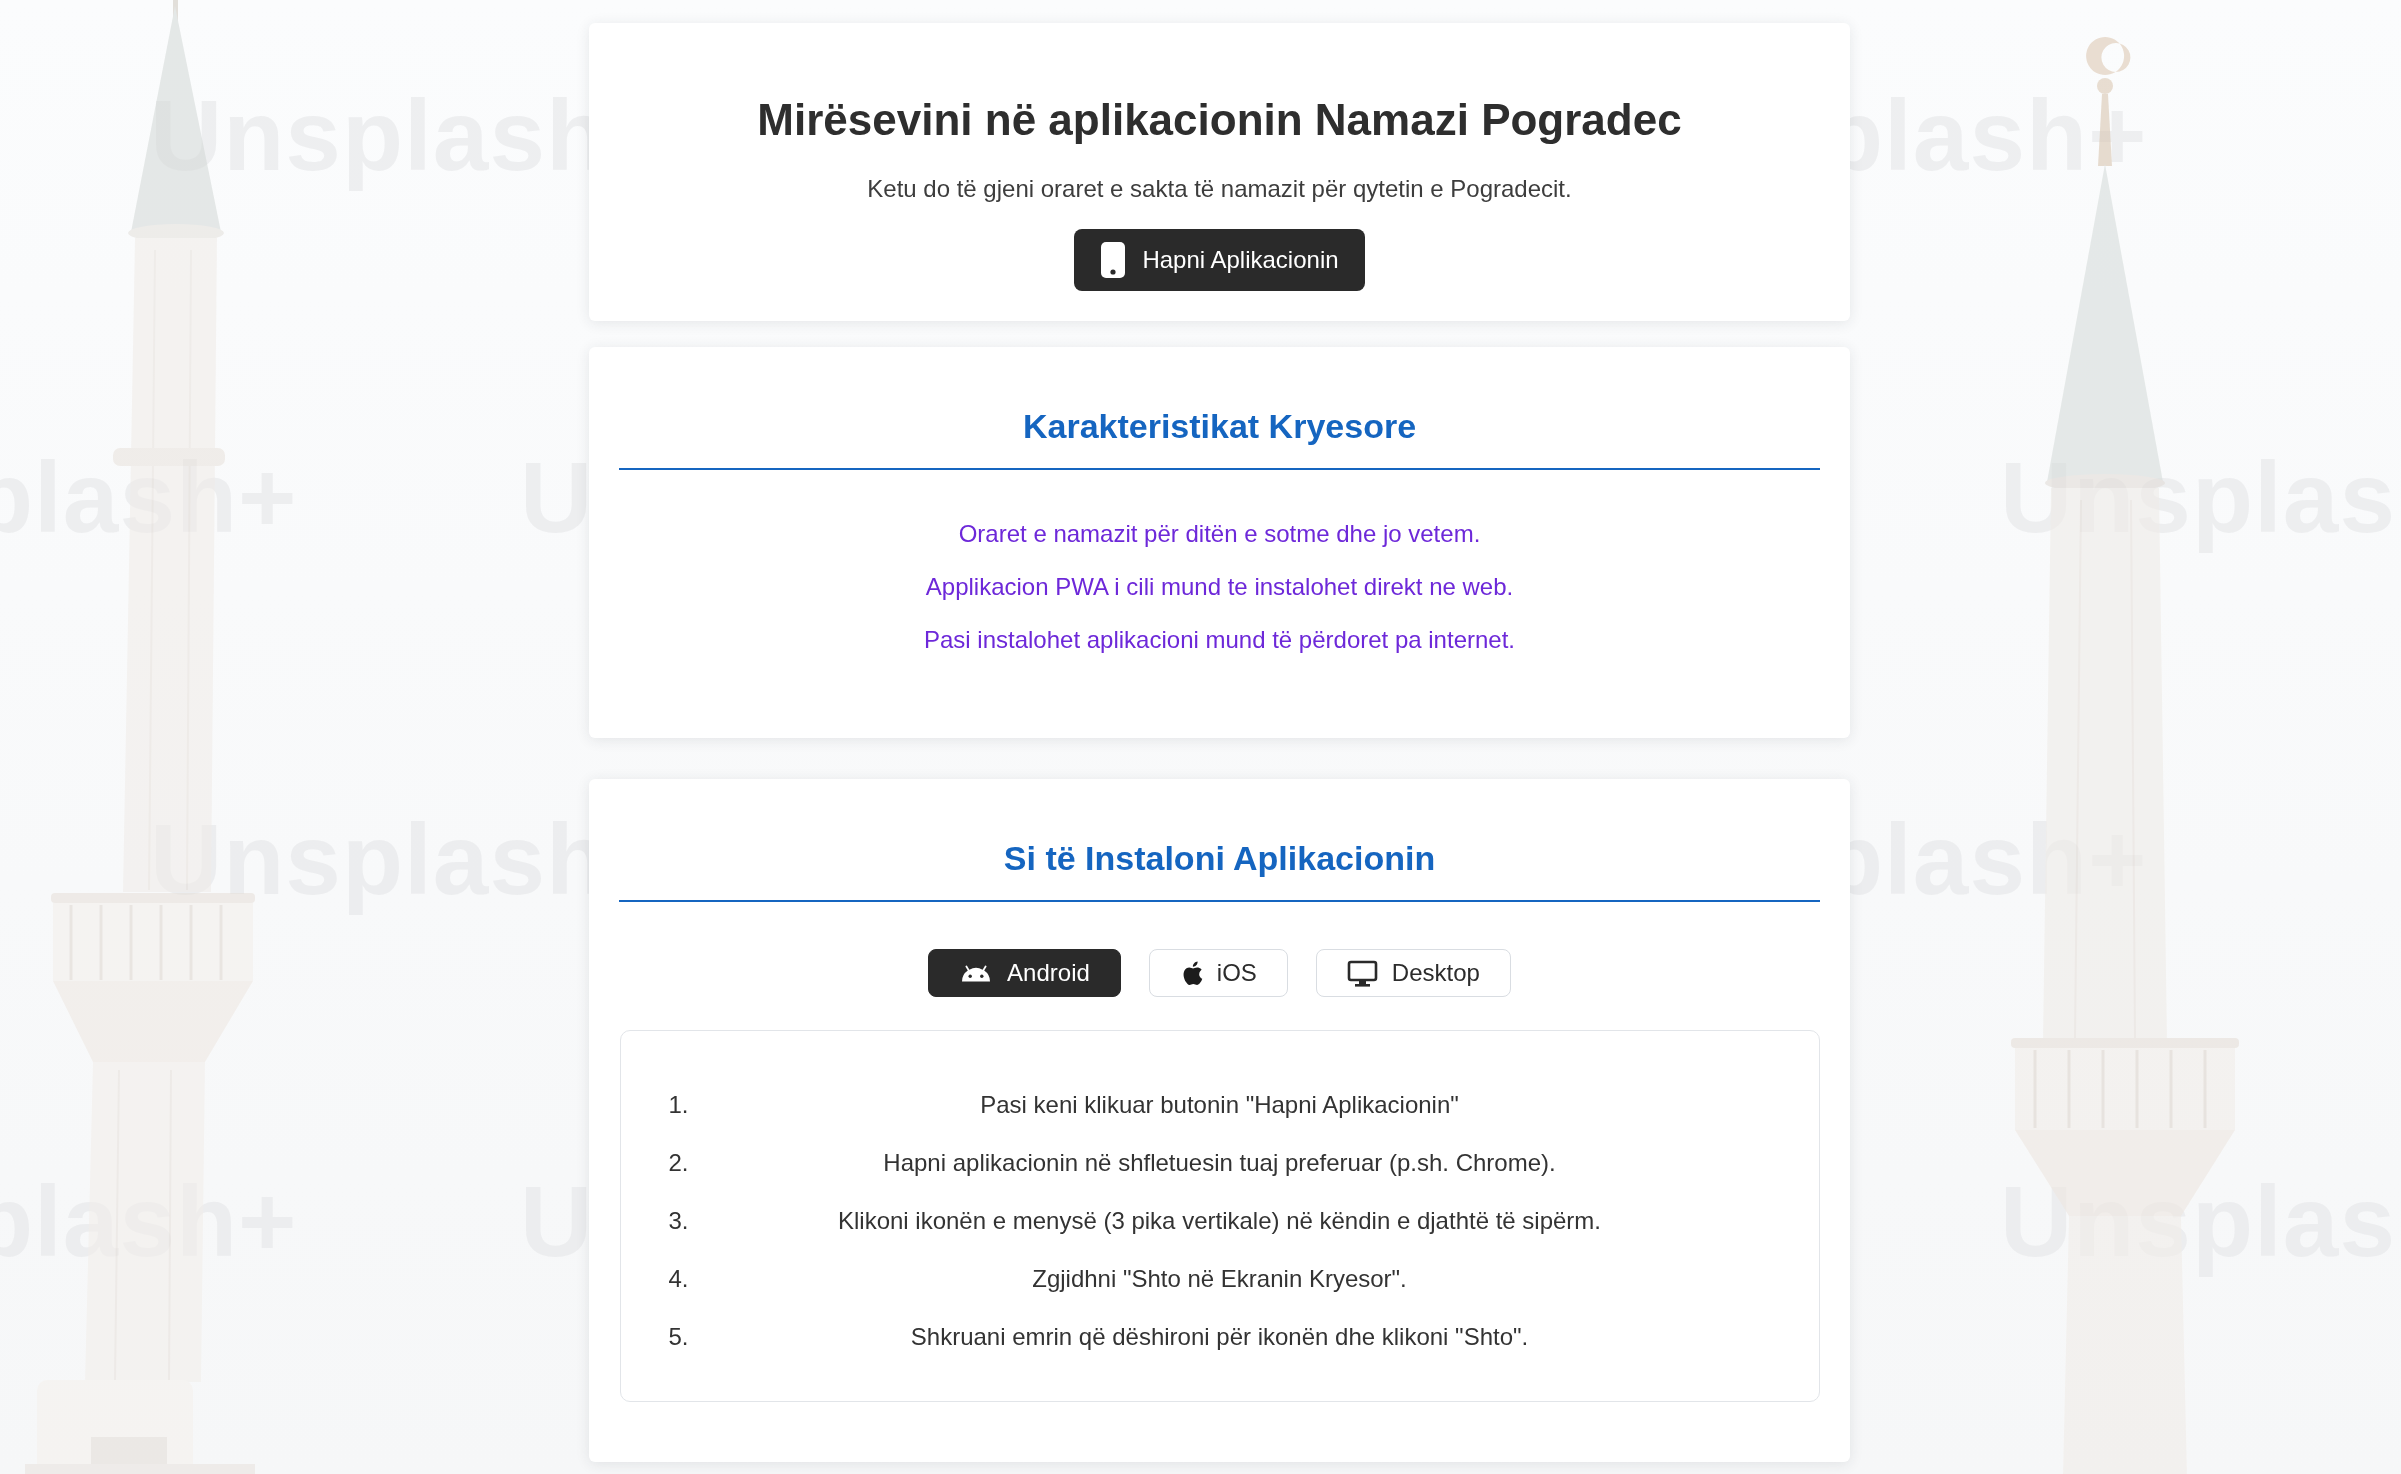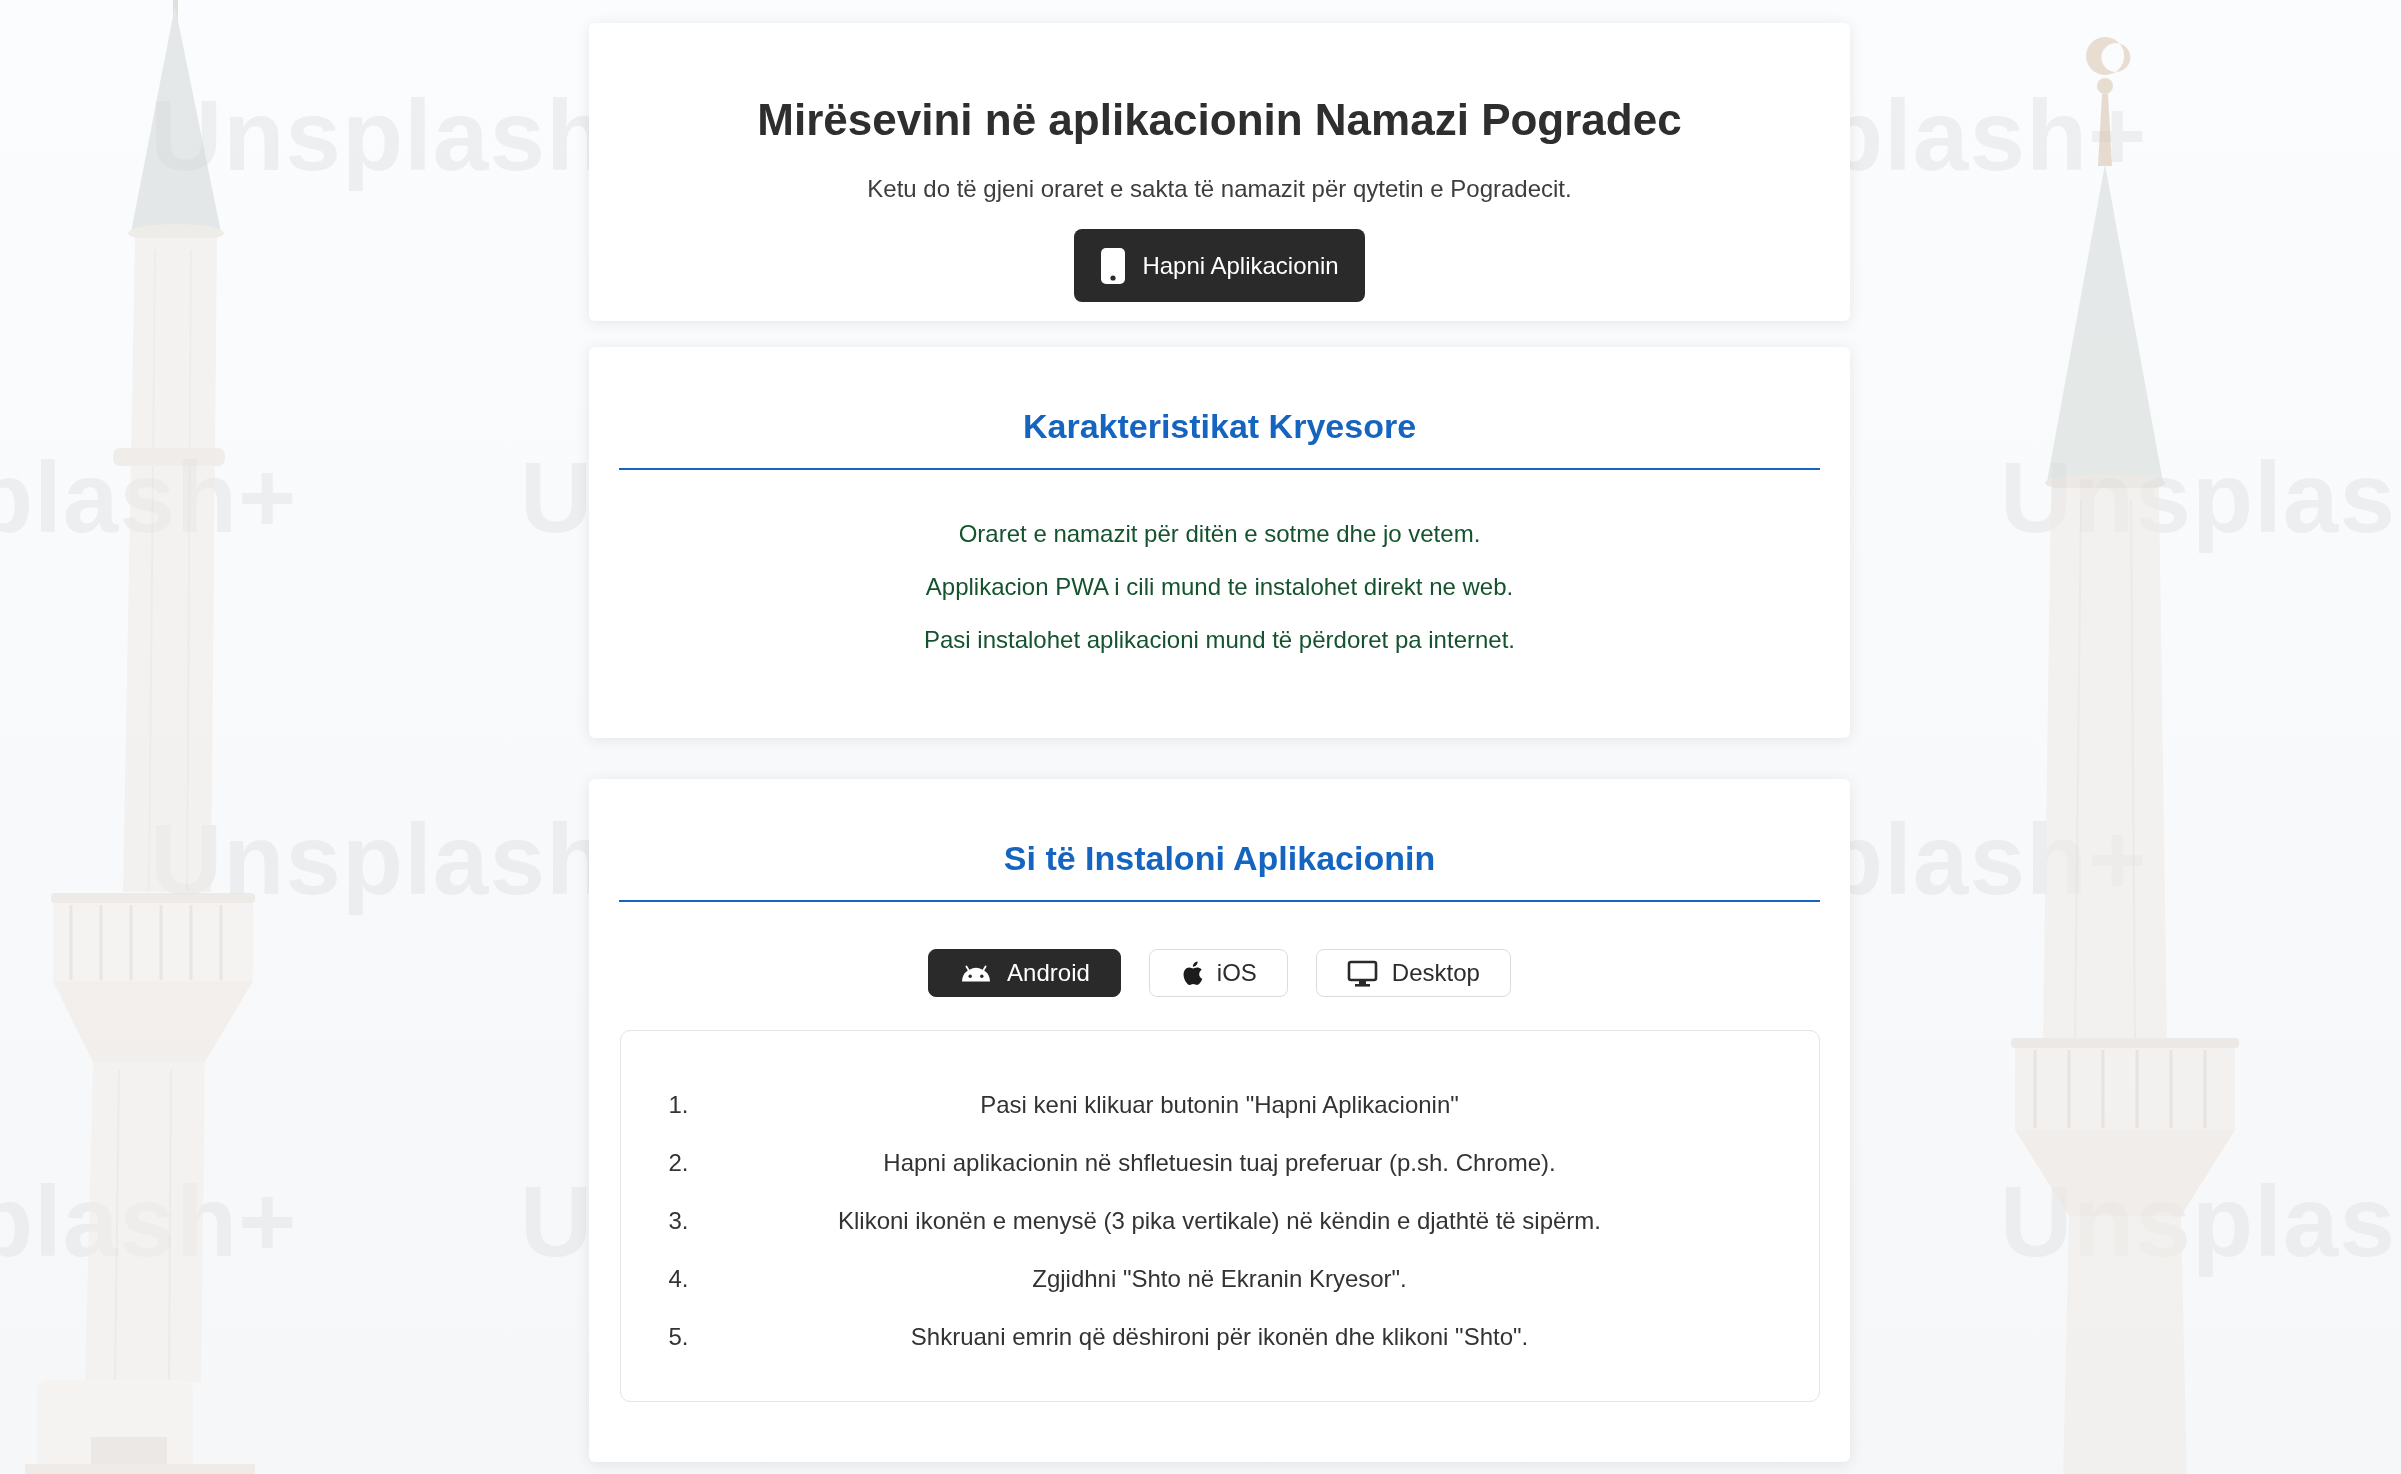--- a/index.html
+++ b/index.html
@@ -39,41 +39,41 @@
     margin:0; text-align:center;
     font-size:44px; font-weight:700; color:#2e2e2e;
   }
   .welcome-subtitle {
     margin:30px 0 0; text-align:center;
     font-size:24px; color:#3d3d3d;
   }
   .open-app-btn {
     display:flex; align-items:center; gap:16px;
     margin:26px auto 0;
-    height:73px; padding:0 26px;
+    height:62px; padding:0 26px;
     background:#2a2a2a; color:#fff;
     border:none; border-radius:8px;
     font-family:inherit; font-size:24px;
     cursor:pointer;
   }
 
   
   .section-heading {
     margin:0; padding-bottom:22px;
     text-align:center;
     font-size:34px; font-weight:700;
     color:#1565c0;
     border-bottom:2px solid #1565c0;
   }
 
   
   .card-features { margin-top:26px; padding:60px 30px 84px; }
   .feature-line {
     margin:25px 0 0; text-align:center;
-    font-size:24px; color:#14532d; line-height:28px;
+    font-size:24px; color:#6d28d9; line-height:28px;
   }
   .feature-line:first-of-type { margin-top:50px; }
 
   
   .card-install { margin-top:41px; padding:60px 30px 60px; }
   .platform-row { display:flex; justify-content:center; gap:28px; margin-top:47px; }
   .platform-btn {
     display:flex; align-items:center; gap:14px;
     height:48px; padding:0 30px;
     background:#fff; color:#2c2c2c;

